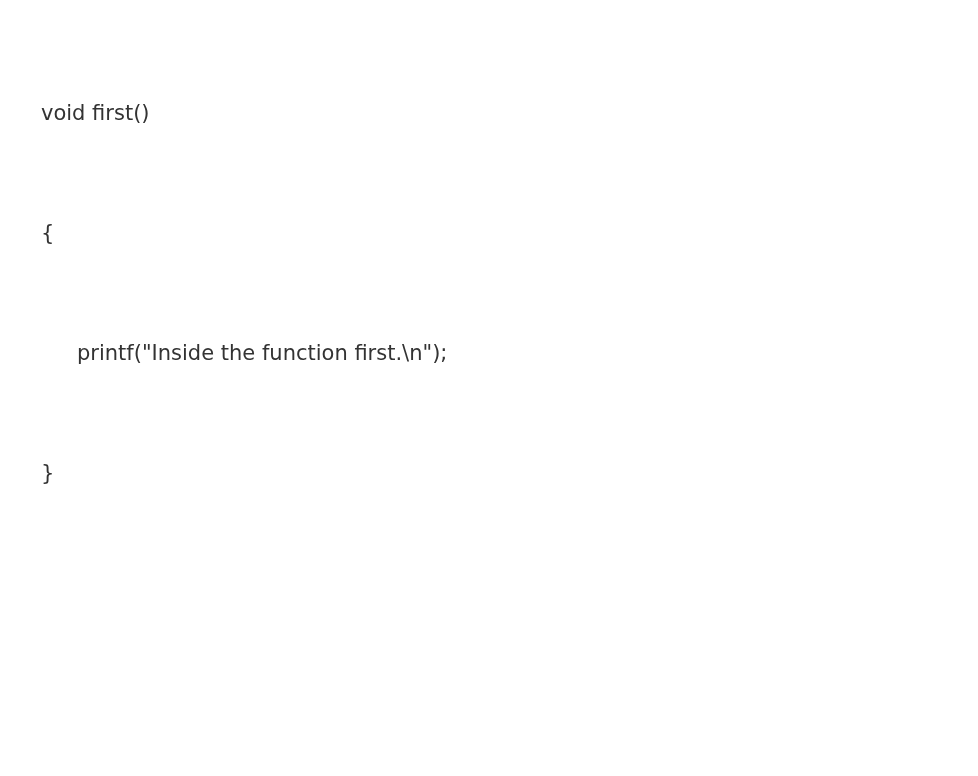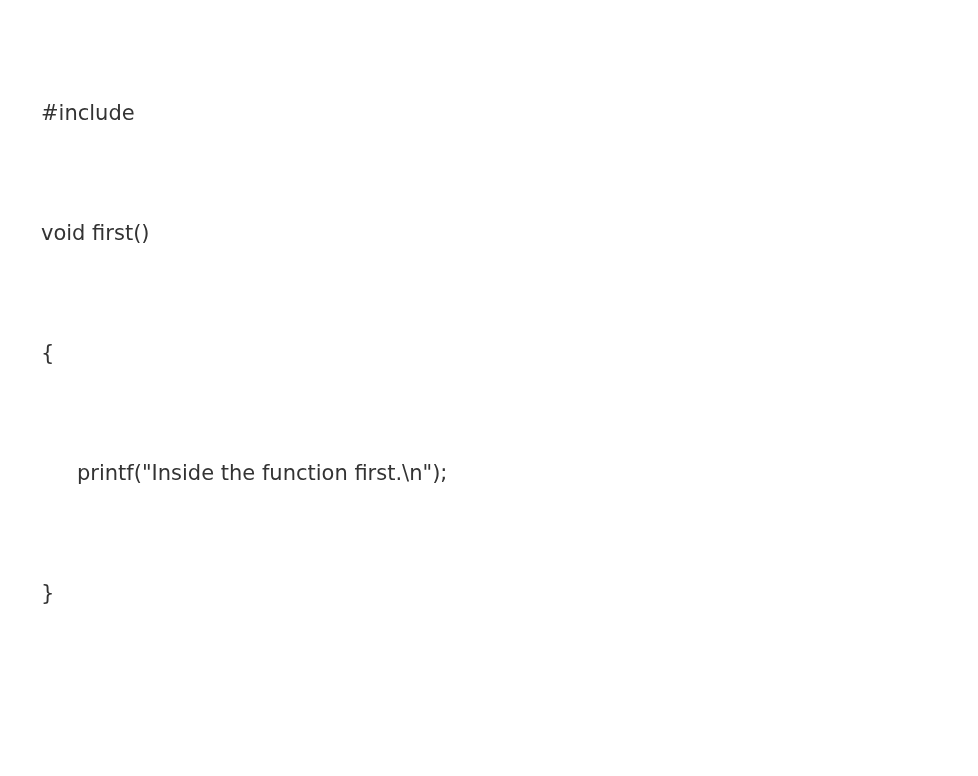--- a/index.html
+++ b/index.html
@@ -24,21 +24,20 @@
     height: 40px;
   }
   .line.indent {
     padding-left: 36px;
   }
 </style>
 </head>
 <body>
 
 <div class="code-block">
-  <div class="line">#include</div>
   <div class="line">void first()</div>
   <div class="line">{</div>
   <div class="line indent">printf("Inside the function first.\n");</div>
   <div class="line">}</div>
   
   
   
   
   
   

